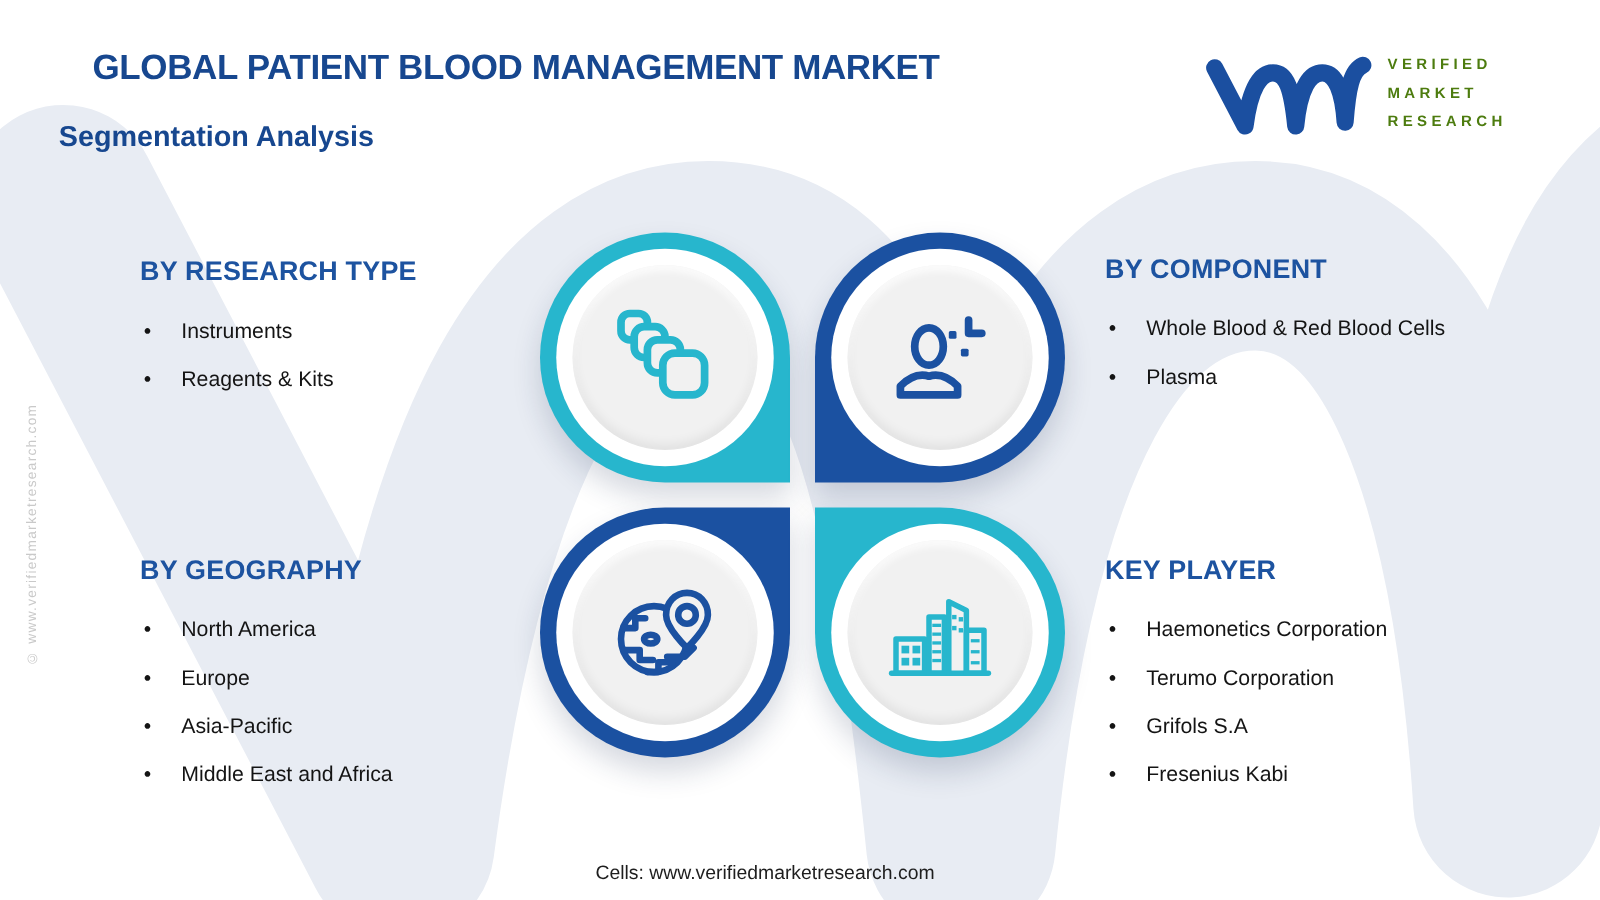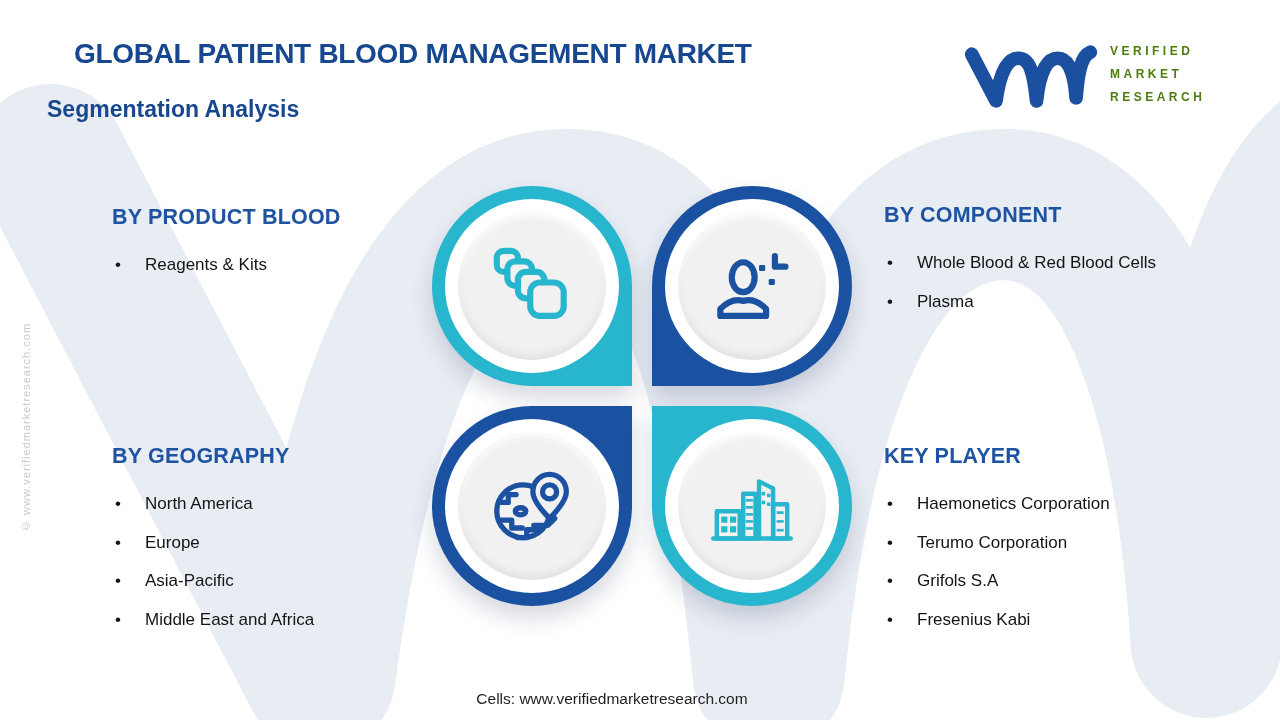--- a/index.html
+++ b/index.html
@@ -81,22 +81,23 @@
       <div>VERIFIED</div>
       <div>MARKET</div>
       <div>RESEARCH</div>
 
     </div>
   </div>
 
   <div id="side-note">© www.verifiedmarketresearch.com</div>
 
   <div class="section" id="section-product-type">
-    <h2 class="section-heading">BY PRODUCT BLOOD</h2>
-    <ul>
+    <h2 class="section-heading">BY RESEARCH TYPE</h2>
+    <ul>
+        <li>Instruments</li>
         <li>Reagents &amp; Kits</li>
       </ul>
   </div>
 
   <div class="section" id="section-component">
     <h2 class="section-heading">BY COMPONENT</h2>
     <ul>
         <li>Whole Blood &amp; Red Blood Cells</li>
         <li>Plasma</li>
       </ul>

